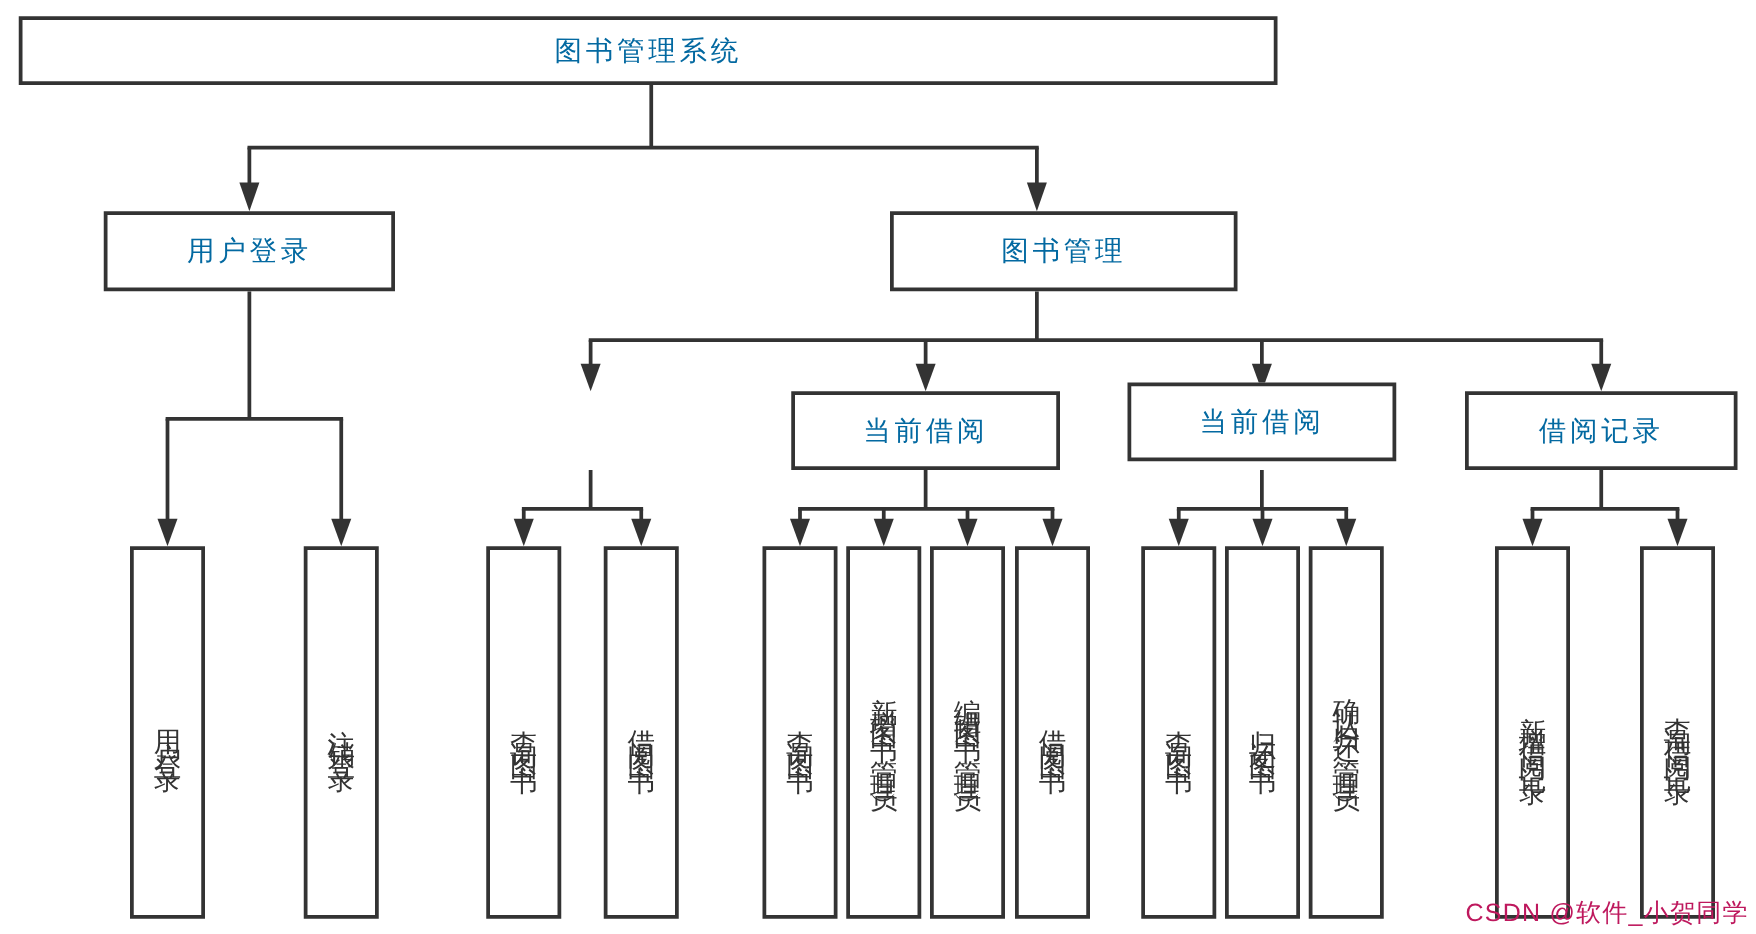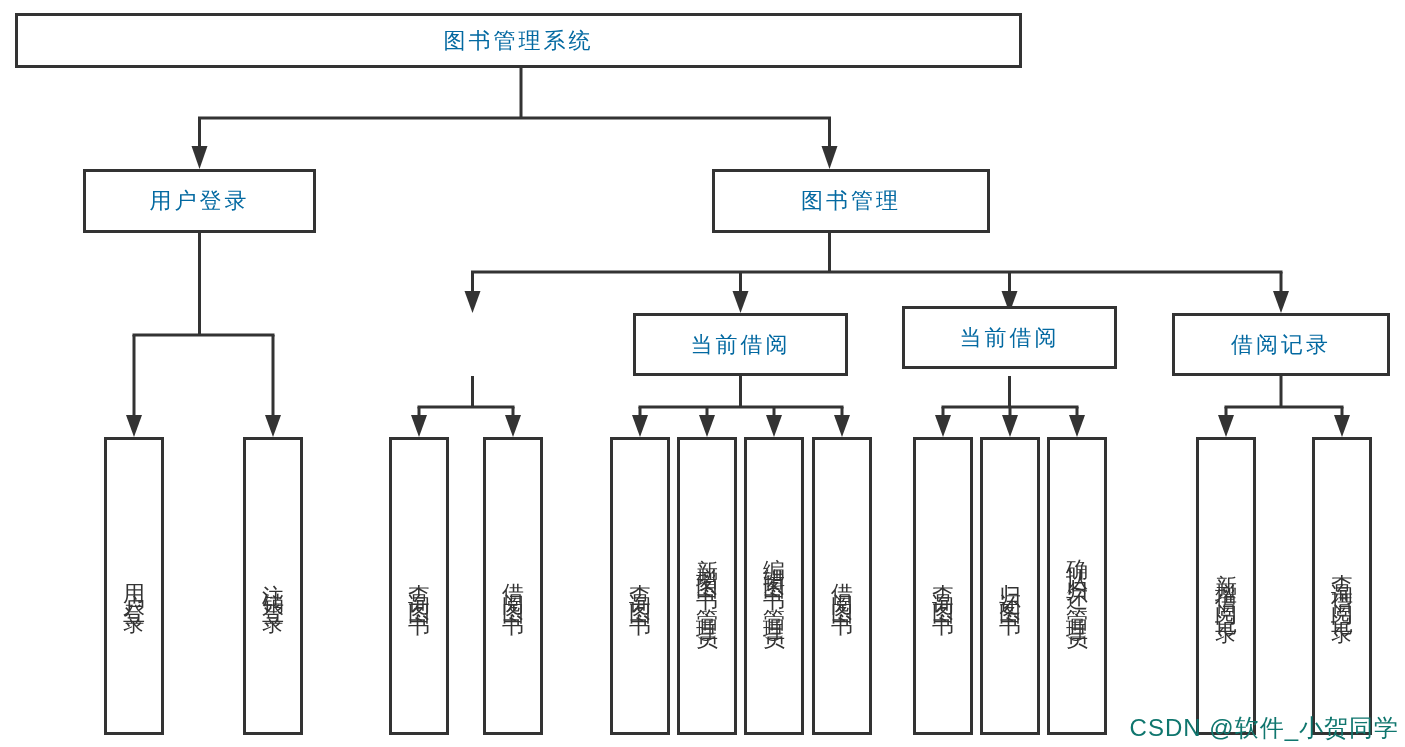--- a/index.html
+++ b/index.html
@@ -12,21 +12,21 @@
     position:absolute;box-sizing:border-box;border:3px solid #333333;background:#ffffff;
     display:flex;align-items:center;justify-content:center;z-index:1;
   }
   .hlabel{font-size:22px;letter-spacing:3px;white-space:nowrap;color:#0369a1;}
   .vlabel{
     writing-mode:vertical-rl;text-orientation:mixed;
     font-size:22px;letter-spacing:10px;line-height:1;white-space:nowrap;color:#333;
   }
   .watermark{
     position:absolute;right:6px;bottom:3px;z-index:2;
-    font-size:24px;letter-spacing:1px;color:#0f766e;white-space:nowrap;
+    font-size:20px;letter-spacing:1px;color:#be185d;white-space:nowrap;
   }
 </style>
 </head>
 <body>
 
 <div class="canvas">
 
   <svg class="wires" width="1405" height="747" viewBox="0 0 1405 747">
     <g stroke="#333333" stroke-width="3" fill="none">
 

